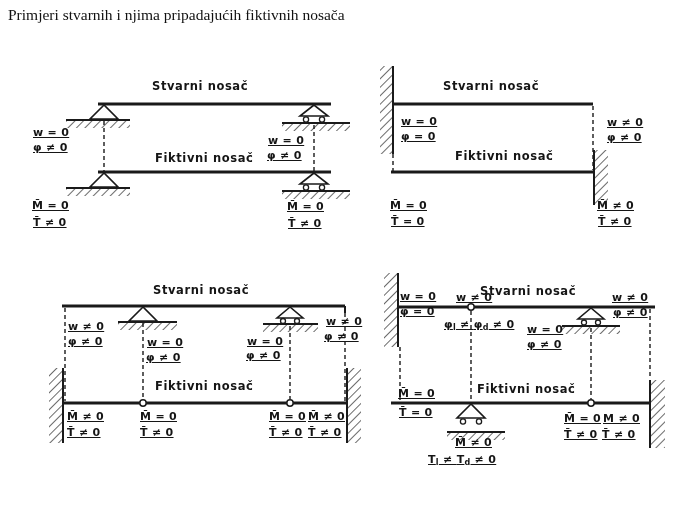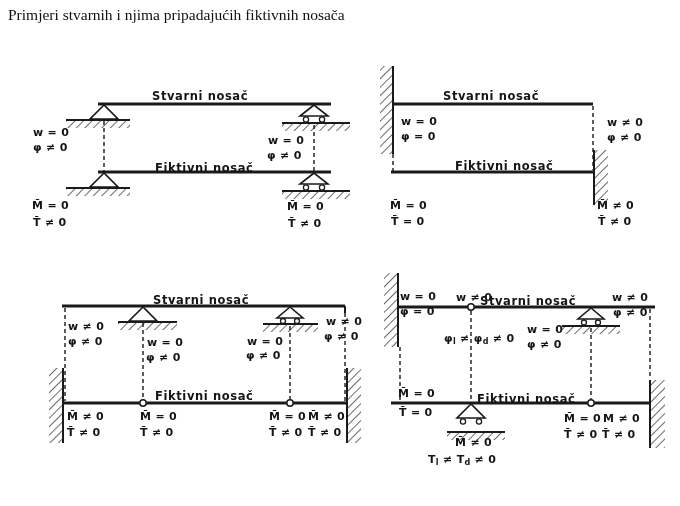--- a/index.html
+++ b/index.html
@@ -1,20 +1,20 @@
 <!DOCTYPE html>
 <html><head>
 <meta charset="utf-8">
 <style>
   html,body{margin:0;padding:0;background:#ffffff;}
   .canvas{position:relative;width:680px;height:506px;background:#ffffff;overflow:hidden;
           font-family:"DejaVu Sans",sans-serif;color:#151515;text-align:center;}
   .title{position:absolute;left:8px;top:6px;font:15.5px "Liberation Serif",serif;color:#101010;}
-  .cap{position:absolute;font:bold 11.5px "DejaVu Sans",sans-serif;letter-spacing:.6px;white-space:nowrap;margin-top:10px;}
-  .lbl{position:absolute;font:bold 11px "DejaVu Sans",sans-serif;letter-spacing:.3px;white-space:nowrap;}
+  .cap{position:absolute;font:bold 11.5px "DejaVu Sans",sans-serif;letter-spacing:.6px;white-space:nowrap;}
+  .lbl{position:absolute;font:bold 11px "DejaVu Sans",sans-serif;letter-spacing:.3px;white-space:nowrap;text-decoration:underline;}
   .sb{font-size:8px;vertical-align:-2px;}
   svg{position:absolute;left:0;top:0;}
   .ink{stroke:#1a1a1a;}
 </style>
 </head>
 <body>
 
 <div class="canvas">
 
   <div class="title">Primjeri stvarnih i njima pripadajućih fiktivnih nosača</div>
@@ -148,21 +148,21 @@
   <div class="lbl" style="left:140px;top:426px">T̄ ≠ 0</div>
   <div class="lbl" style="left:269px;top:410px">M̄ = 0</div>
   <div class="lbl" style="left:269px;top:426px">T̄ ≠ 0</div>
   <div class="lbl" style="left:308px;top:410px">M̄ ≠ 0</div>
   <div class="lbl" style="left:308px;top:426px">T̄ ≠ 0</div>
 
   <div class="cap" style="left:480px;top:284px">Stvarni nosač</div>
   <div class="lbl" style="left:400px;top:290px">w = 0</div>
   <div class="lbl" style="left:400px;top:305px">φ = 0</div>
   <div class="lbl" style="left:456px;top:291px">w ≠ 0</div>
-  <div class="lbl" style="left:444px;top:332px"><span>φ</span><span class="sb">l</span><span> ≠ </span><span>φ</span><span class="sb">d</span><span> ≠ 0</span></div>
+  <div class="lbl" style="left:444px;top:318px"><span>φ</span><span class="sb">l</span><span> ≠ </span><span>φ</span><span class="sb">d</span><span> ≠ 0</span></div>
   <div class="lbl" style="left:527px;top:323px">w = 0</div>
   <div class="lbl" style="left:527px;top:338px">φ ≠ 0</div>
   <div class="lbl" style="left:612px;top:291px">w ≠ 0</div>
   <div class="lbl" style="left:613px;top:306px">φ ≠ 0</div>
   <div class="lbl" style="left:398px;top:387px">M̄ = 0</div>
   <div class="cap" style="left:477px;top:382px">Fiktivni nosač</div>
   <div class="lbl" style="left:399px;top:406px">T̄ = 0</div>
   <div class="lbl" style="left:455px;top:436px">M̄ ≠ 0</div>
   <div class="lbl" style="left:428px;top:453px"><span>T</span><span class="sb">l</span><span> ≠ </span><span>T</span><span class="sb">d</span><span> ≠ 0</span></div>
   <div class="lbl" style="left:564px;top:412px">M̄ = 0</div>

